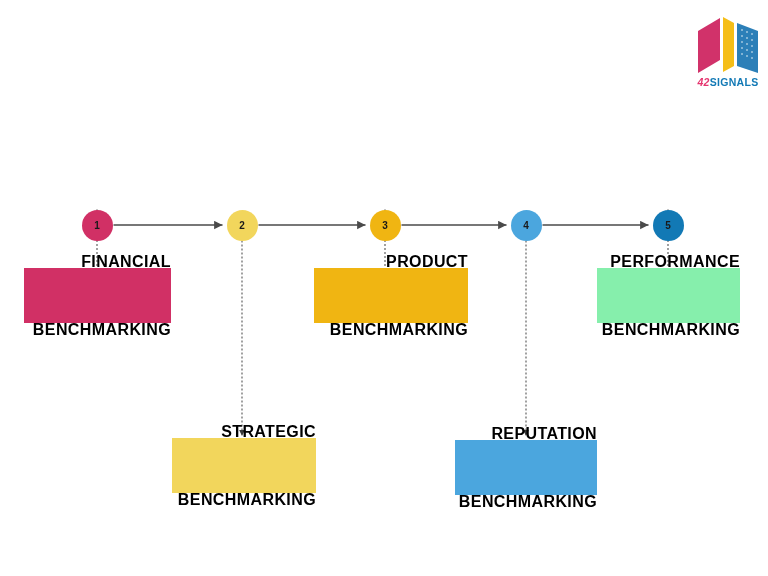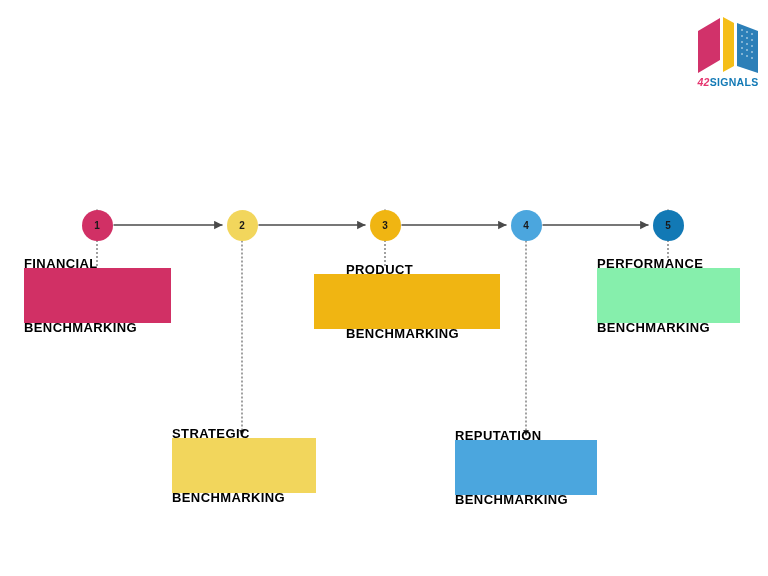--- a/index.html
+++ b/index.html
@@ -81,24 +81,24 @@
     font-size: 10px;
     font-weight: bold;
     color: #1a1a1a;
     z-index: 5;
   }
   .label-box {
     position: absolute;
     height: 55px;
     display: flex;
     flex-direction: column;
-    align-items: flex-start;
+    align-items: flex-end;
     justify-content: center;
     text-align: center;
-    font-size: 13px;
+    font-size: 16px;
     font-weight: bold;
     color: #000000;
     letter-spacing: 0.4px;
     line-height: 1.5;
     z-index: 4;
     gap: 44px;
   }
   .label-line { display: block; white-space: nowrap; }
 </style>
 </head>
@@ -166,21 +166,21 @@
       <div class="node-circle" style="left: 226.5px; top: 209.5px; background: rgb(242, 214, 92);">
         <span>2</span>
       </div>
       <div class="label-box" style="left: 172px; top: 438px; width: 144px; background: rgb(242, 214, 92);">
         <span class="label-line">STRATEGIC</span>
         <span class="label-line">BENCHMARKING</span>
       </div>
       <div class="node-circle" style="left: 369.5px; top: 209.5px; background: rgb(240, 181, 18);">
         <span>3</span>
       </div>
-      <div class="label-box" style="left: 314px; top: 274px; width: 154px; background: rgb(240, 181, 18); padding-left: 32px;">
+      <div class="label-box" style="left: 314px; top: 268px; width: 154px; background: rgb(240, 181, 18);">
         <span class="label-line">PRODUCT</span>
         <span class="label-line">BENCHMARKING</span>
       </div>
       <div class="node-circle" style="left: 510.5px; top: 209.5px; background: rgb(75, 166, 222);">
         <span>4</span>
       </div>
       <div class="label-box" style="left: 455px; top: 440px; width: 142px; background: rgb(75, 166, 222);">
         <span class="label-line">REPUTATION</span>
         <span class="label-line">BENCHMARKING</span>
       </div>

